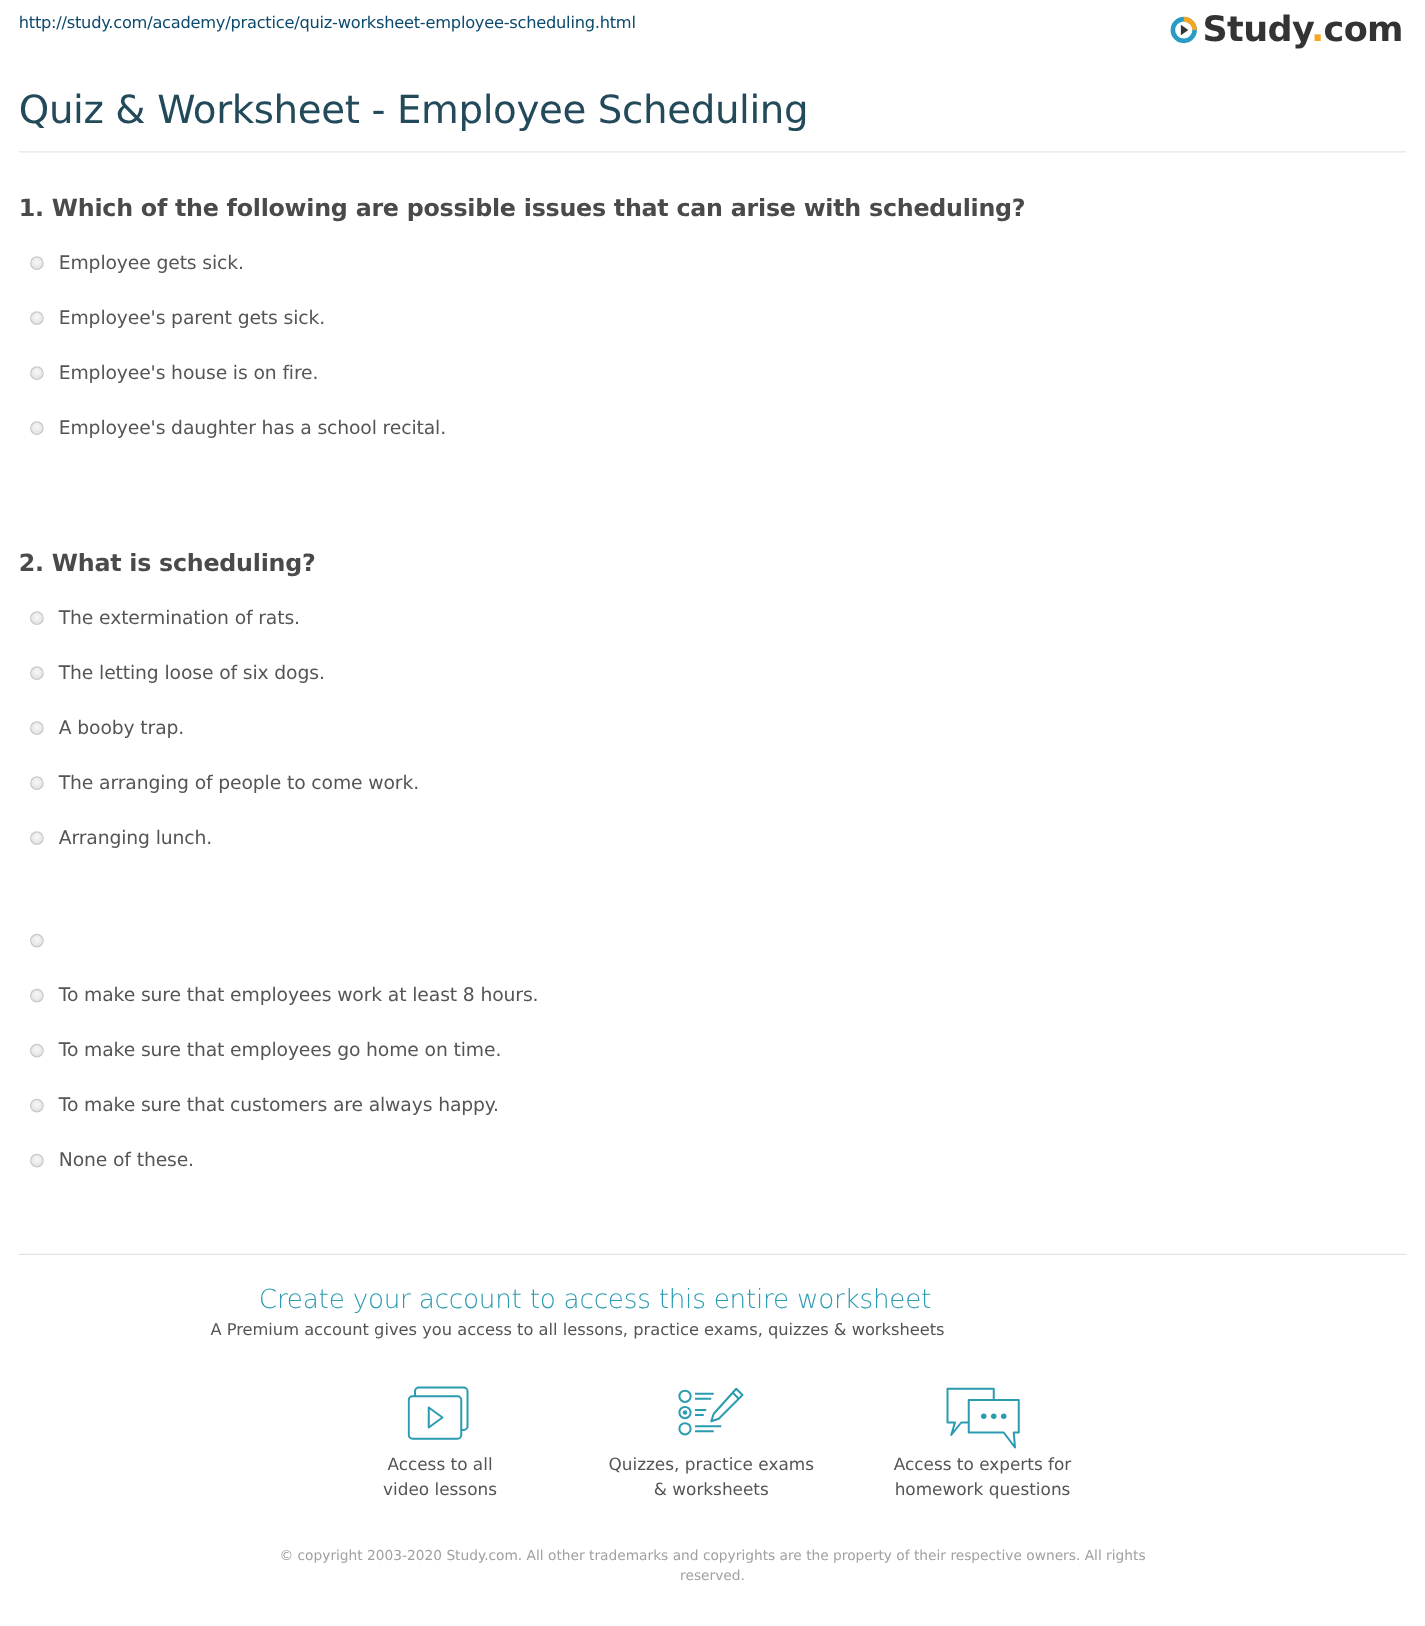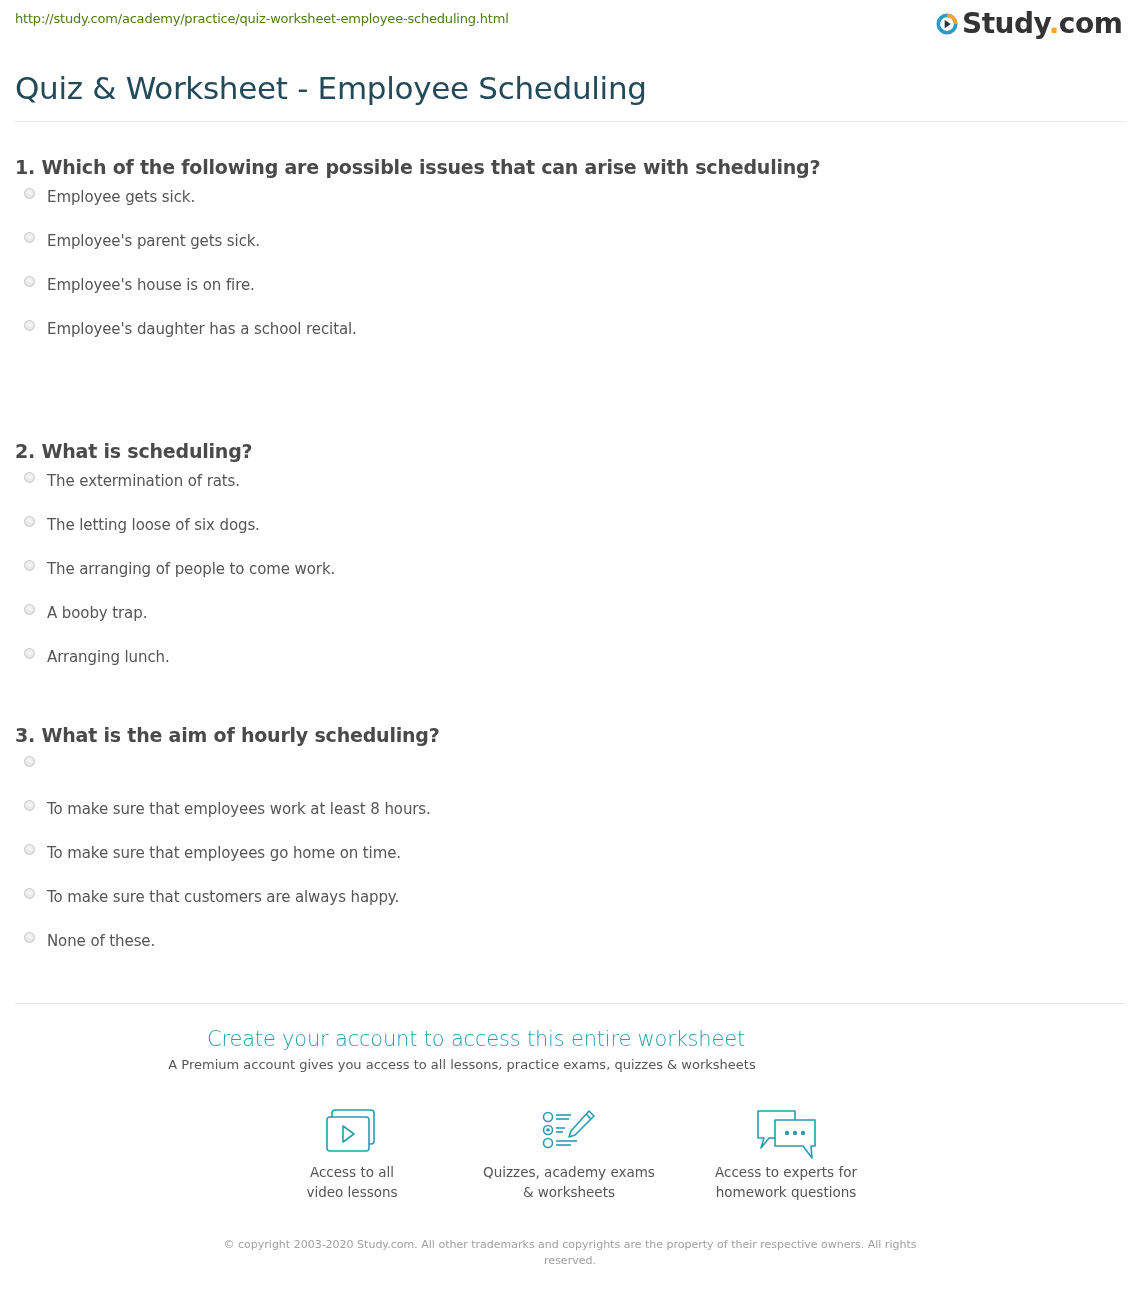--- a/index.html
+++ b/index.html
@@ -1,30 +1,30 @@
 <!DOCTYPE html>
 <html><head>
   <meta charset="utf-8">
   <style>
     * { box-sizing: border-box; margin: 0; padding: 0; }
     html, body { width: 1140px; height: 1301px; background: #ffffff; overflow: hidden; }
     body { font-family: "DejaVu Sans", "Liberation Sans", sans-serif; color: #4d4d4d; position: relative; }
 
-    .url { position: absolute; left: 15px; top: 11px; font-size: 13px; color: #4d7c0f; letter-spacing: -0.2px; }
+    .url { position: absolute; left: 15px; top: 11px; font-size: 13px; color: #0c4a6e; letter-spacing: -0.2px; }
     .logo { position: absolute; left: 936px; top: 9px; display: flex; align-items: center; }
     .logo-icon { width: 22px; height: 22px; }
     .logo-text { font-size: 28px; font-weight: bold; color: #333; margin-left: 4px; letter-spacing: -0.5px; line-height: 30px; }
     .logo-dot { color: #f5a623; }
 
     .title { position: absolute; left: 15px; top: 70px; font-size: 31px; color: #224a5a; font-weight: normal; letter-spacing: -0.3px; }
     .title-rule { position: absolute; left: 15px; right: 15px; top: 121px; height: 1px; background: #e6e6e6; }
 
     .q { position: absolute; left: 15px; width: 1110px; }
     .q-title { font-size: 19px; font-weight: bold; color: #4a4a4a; letter-spacing: -0.2px; line-height: 26px; }
-    .opt { display: flex; align-items: flex-start; height: 44px; }
+    .opt { display: flex; align-items: center; height: 44px; }
     .radio { width: 11px; height: 11px; border-radius: 50%; border: 1px solid #c8c8c8; background: radial-gradient(circle at 50% 40%, #f8f8f8, #dcdcdc); margin-left: 9px; margin-right: 12px; flex-shrink: 0; }
     .opt-label { font-size: 15px; color: #555; letter-spacing: -0.1px; }
 
     .divider { position: absolute; left: 15px; right: 15px; top: 1003px; height: 1px; background: #e3e3e3; }
 
     .cta-title { position: absolute; left: 0; width: 952px; top: 1027px; text-align: center; font-size: 21px; color: #2a9bb0; font-weight: 300; letter-spacing: -0.2px; }
     .cta-sub { position: absolute; left: 0; width: 924px; top: 1057px; text-align: center; font-size: 13px; color: #555; }
 
     .features { position: absolute; top: 1108px; left: 0; width: 1140px; }
     .feature { position: absolute; width: 200px; text-align: center; }
@@ -78,35 +78,34 @@
     <div class="opt">
         <span class="radio"></span>
         <span class="opt-label">The extermination of rats.</span>
       </div>
     <div class="opt">
         <span class="radio"></span>
         <span class="opt-label">The letting loose of six dogs.</span>
       </div>
     <div class="opt">
         <span class="radio"></span>
-        <span class="opt-label">The arranging of people to come work.</span>
+        <span class="opt-label">A booby trap.</span>
       </div>
     <div class="opt">
         <span class="radio"></span>
-        <span class="opt-label">A booby trap.</span>
+        <span class="opt-label">The arranging of people to come work.</span>
       </div>
     <div class="opt">
         <span class="radio"></span>
         <span class="opt-label">Arranging lunch.</span>
       </div>
   </div>
 </div>
 
 <div class="q" style="top:722px;">
-  <div class="q-title">3. What is the aim of hourly scheduling?</div>
   <div style="margin-top:8px;">
     <div class="opt">
         <span class="radio"></span>
       </div>
     <div class="opt">
         <span class="radio"></span>
         <span class="opt-label">To make sure that employees work at least 8 hours.</span>
       </div>
     <div class="opt">
         <span class="radio"></span>
@@ -145,21 +144,21 @@
       <circle cx="7" cy="35" r="4.5" fill="none" stroke="#2a9bb0" stroke-width="1.6"></circle>
       <line x1="15" y1="7" x2="30" y2="7" stroke="#2a9bb0" stroke-width="1.6"></line>
       <line x1="15" y1="11" x2="28" y2="11" stroke="#2a9bb0" stroke-width="1.6"></line>
       <line x1="15" y1="20" x2="24" y2="20" stroke="#2a9bb0" stroke-width="1.6"></line>
       <line x1="15" y1="24" x2="22" y2="24" stroke="#2a9bb0" stroke-width="1.6"></line>
       <line x1="15" y1="33" x2="36" y2="33" stroke="#2a9bb0" stroke-width="1.6"></line>
       <line x1="15" y1="37" x2="30" y2="37" stroke="#2a9bb0" stroke-width="1.6"></line>
       <path d="M48 3 L53 8 L34 27 L28 29 L30 23 Z" fill="none" stroke="#2a9bb0" stroke-width="1.6" stroke-linejoin="round"></path>
       <line x1="45" y1="6" x2="50" y2="11" stroke="#2a9bb0" stroke-width="1.6"></line>
     </svg>
-    <div class="feature-label"><span>Quizzes, academy exams</span><br><span>&amp; worksheets</span></div>
+    <div class="feature-label"><span>Quizzes, practice exams</span><br><span>&amp; worksheets</span></div>
   </div>
   <div class="feature" style="left:686px;">
     <svg width="62" height="52" viewBox="0 0 62 52">
       <path d="M3 3 H40 V30 H14 L6 40 L9 30 H3 Z" fill="#fff" stroke="#2a9bb0" stroke-width="1.6" stroke-linejoin="round"></path>
       <path d="M20 12 H60 V38 H56 L57 50 L48 38 H20 Z" fill="#fff" stroke="#2a9bb0" stroke-width="1.6" stroke-linejoin="round"></path>
       <circle cx="32" cy="25" r="2.2" fill="#2a9bb0"></circle>
       <circle cx="40" cy="25" r="2.2" fill="#2a9bb0"></circle>
       <circle cx="48" cy="25" r="2.2" fill="#2a9bb0"></circle>
     </svg>
     <div class="feature-label" style="margin-top:2px;"><span>Access to experts for</span><br><span>homework questions</span></div>

